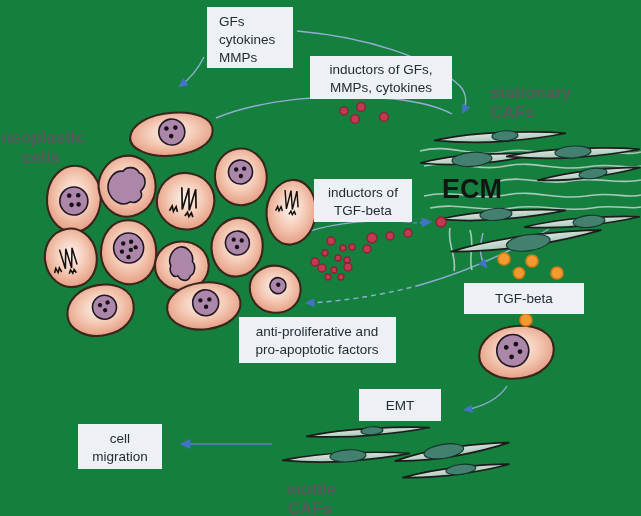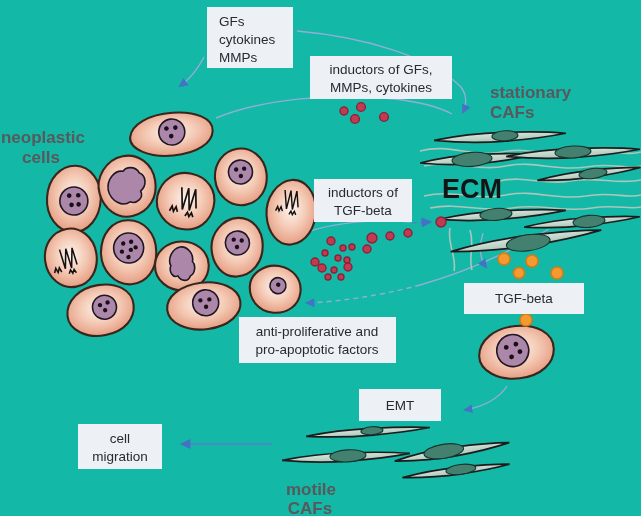--- a/index.html
+++ b/index.html
@@ -1,16 +1,16 @@
 <!DOCTYPE html>
 <html style="--box_bg: #edf0f4; --box_text: #262b33; --label_gray: #57595c; --ecm_text: #141414; --curve_blue: #92aed6; --arrow_stroke: #5b7dc8; --arrow_head: #4472c4; --red_dot: #c23a52; --red_dot_edge: #8a2338; --orange_dot: #f59a31; --orange_dot_edge: #d67c12; --tumor_edge: #39251b; --nucleus_fill: #ad87a9; --nucleus_edge: #201723; --caf_edge: #1c1c1c; --caf_nucleus: #44806f; --ecm_fiber: #a9c7ba;"><head>
 <meta charset="utf-8">
 <style>
   html,body{margin:0;padding:0;background:#ffffff;}
-  #figure{position:relative;width:641px;height:516px;background:#14b8a6;overflow:hidden;
+  #figure{position:relative;width:641px;height:516px;background:#15803d;overflow:hidden;
           font-family:"Liberation Sans",sans-serif;}
   svg text{font-family:"Liberation Sans",sans-serif;}
   .box-rect{fill:var(--box_bg);}
   .box-text{fill:var(--box_text);font-size:13.5px;}
   .box-text.left{text-anchor:start;}
   .box-text.mid{text-anchor:middle;}
   .glabel{fill:var(--label_gray);font-size:17px;font-weight:700;text-anchor:middle;}
   .glabel.left{text-anchor:start;}
   .ecm-text{fill:var(--ecm_text);font-size:27px;font-weight:600;}
   .curve{stroke:var(--curve_blue);stroke-width:1.4;fill:none;}

